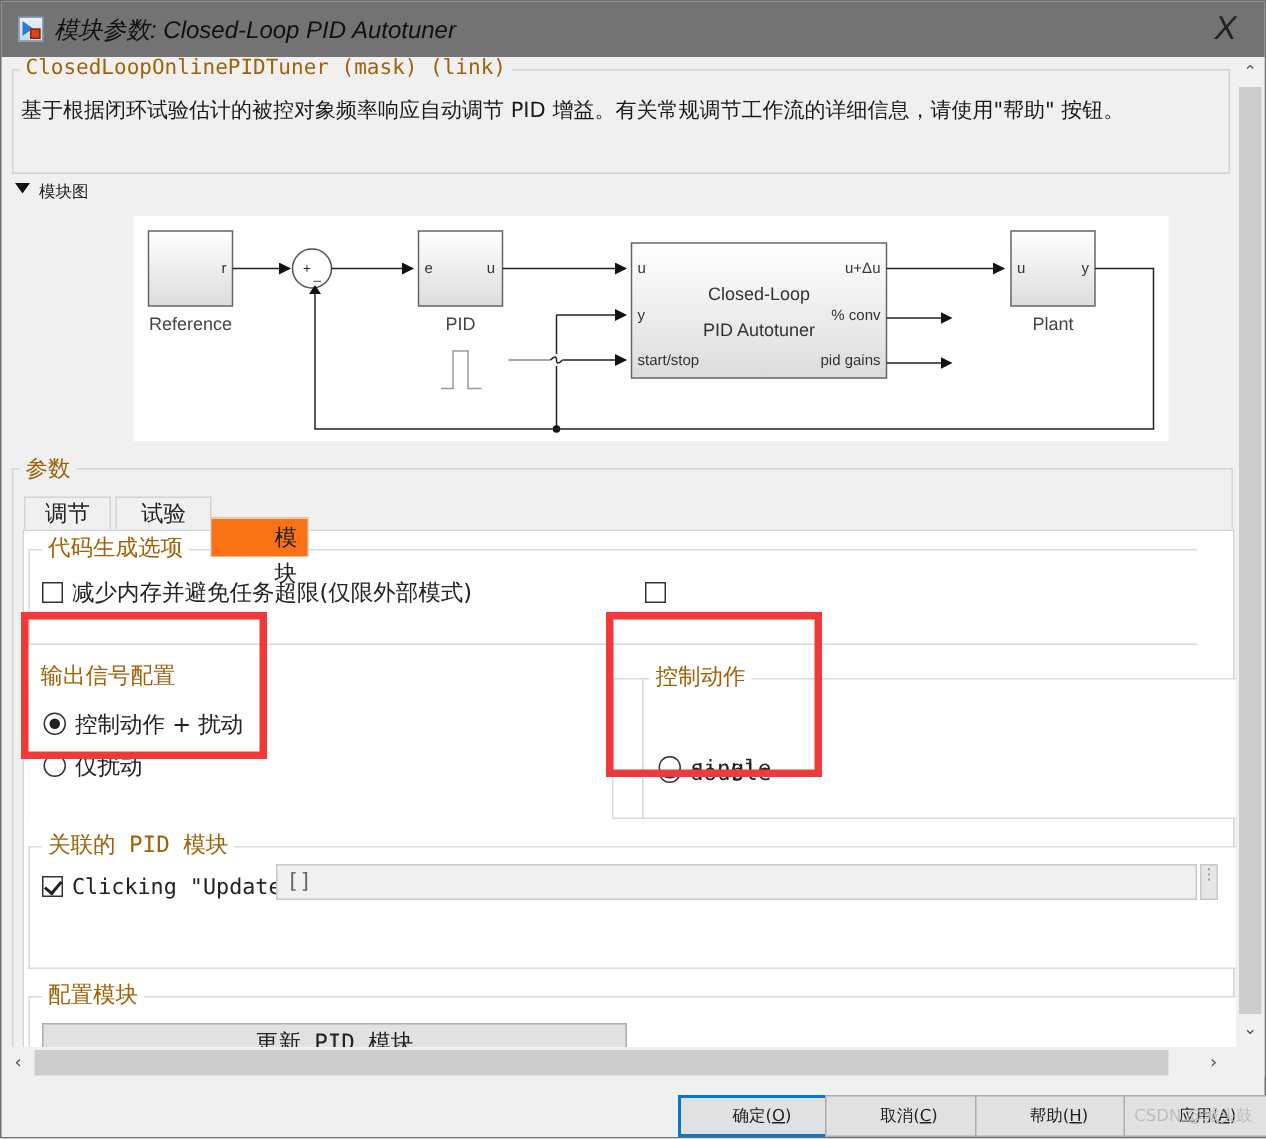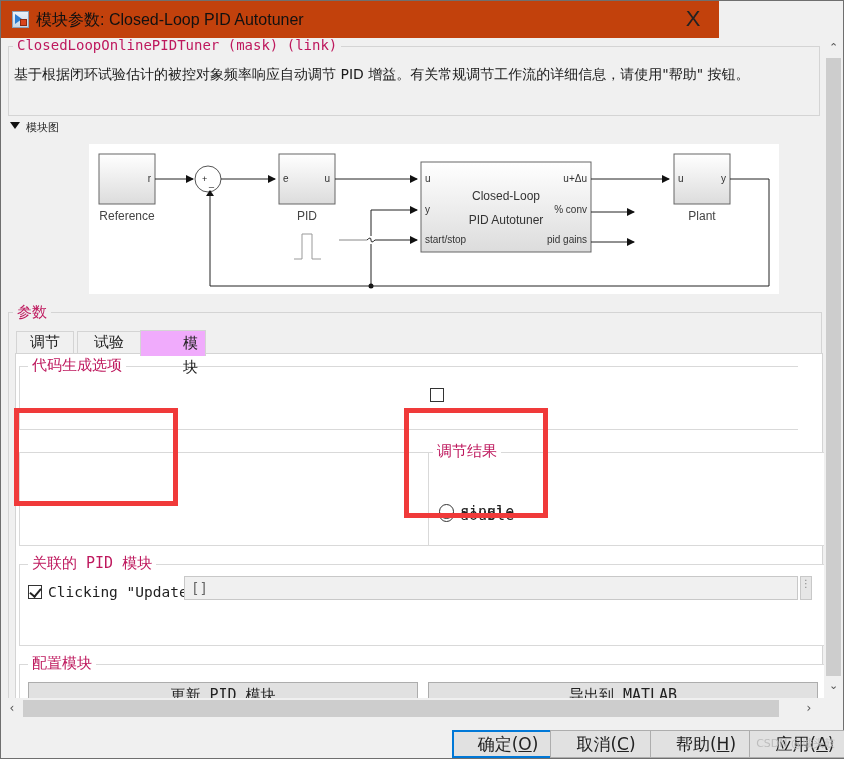--- a/index.html
+++ b/index.html
@@ -1,19 +1,19 @@
 <!DOCTYPE html>
 <html><head>
 <meta charset="utf-8">
 <style>
   * { box-sizing: border-box; margin: 0; padding: 0; }
   html, body { width: 844px; height: 759px; overflow: hidden; background: #fff; }
   body { font-family: "DejaVu Sans", sans-serif; font-size: 14px; color: #1a1a1a; position: relative; }
   .window { position: absolute; left: 0; top: 0; width: 844px; height: 759px; border: 1px solid #6f6f6f; background: #f0f0f0; }
-  .titlebar { position: absolute; left: 0; top: 0; width: 718px; height: 37px; background: #c2410c; }
+  .titlebar { position: absolute; left: 0; top: 0; width: 842px; height: 37px; background: #737373; font-style: italic; }
   .app-icon { position: absolute; left: 11px; top: 10px; width: 17px; height: 17px; border: 1px solid #8aa0b8; background: linear-gradient(#e9f0f8, #c8d6e6); }
   .app-icon .tri { position: absolute; left: 2px; top: 2px; width: 0; height: 0; border-top: 5px solid transparent; border-bottom: 5px solid transparent; border-left: 7px solid #2a7bd0; }
   .app-icon .sq { position: absolute; right: 1px; bottom: 1px; width: 7px; height: 7px; background: #d9441c; border: 1px solid #8a2a10; }
   .title-text { position: absolute; left: 35px; top: 9px; font-family: "Liberation Sans", sans-serif; font-size: 16px; color: #111; }
   .close-btn { position: absolute; right: 12px; top: 4px; width: 28px; height: 28px; font-family: "Liberation Sans", sans-serif; font-size: 22px; line-height: 28px; text-align: center; color: #222; font-weight: 300; }
 
   .scroll-area { position: absolute; left: 1px; top: 37px; width: 822px; height: 660px; overflow: hidden; background: #f0f0f0; }
   .vscroll { position: absolute; left: 823px; top: 37px; width: 19px; height: 660px; background: #f0f0f0; }
   .vscroll .up, .vscroll .down { position: absolute; left: 0; width: 19px; height: 20px; font-size: 11px; color: #555; text-align: center; line-height: 20px; }
   .vscroll .up { top: 0; }
@@ -21,58 +21,58 @@
   .vscroll .thumb { position: absolute; left: 2px; top: 20px; width: 15px; height: 618px; background: #cdcdcd; }
   .hscroll { position: absolute; left: 1px; top: 697px; width: 841px; height: 20px; background: #f0f0f0; }
   .hscroll .left, .hscroll .right { position: absolute; top: 0; width: 20px; height: 20px; font-size: 12px; color: #555; text-align: center; line-height: 20px; }
   .hscroll .left { left: 0; }
   .hscroll .right { right: 24px; }
   .hscroll .thumb { position: absolute; left: 21px; top: 2px; width: 756px; height: 17px; background: #cdcdcd; }
 
   .mono { font-family: "DejaVu Sans Mono", monospace; }
 
   .fieldset { position: absolute; border: 1px solid #d4d4d4; }
-  .legend { position: absolute; background: inherit; padding: 0 4px; font-size: 15px; color: #be185d; }
+  .legend { position: absolute; background: inherit; padding: 0 4px; font-size: 15px; color: #a16207; }
 
   .desc-box { left: 6px; top: 8px; width: 812px; height: 70px; }
   .desc-box .legend { left: 4px; top: -10px; background: #f0f0f0; font-size: 14px; }
   .desc-text { position: absolute; left: 5px; top: 18px; width: 800px; font-size: 14px; line-height: 19px; color: #1a1a1a; }
 
   .blk-toggle { position: absolute; left: 8px; top: 82px; font-size: 11px; color: #222; }
   .blk-toggle .caret { display: inline-block; width: 0; height: 0; border-left: 5px solid transparent; border-right: 5px solid transparent; border-top: 7px solid #111; margin-right: 6px; vertical-align: 2px; }
 
   .diagram { position: absolute; left: 87px; top: 106px; width: 690px; height: 150px; background: #fff; }
   .diagram svg { width: 690px; height: 150px; }
 
   .params-box { left: 6px; top: 274px; width: 814px; height: 390px; border-color: #d4d4d4; }
   .params-box .legend { left: 4px; top: -10px; background: #f0f0f0; }
   .tabs { position: absolute; left: 14px; top: 291px; height: 24px; }
   .tab { position: absolute; top: 2px; height: 23px; border: 1px solid #d4d4d4; border-bottom: none; background: #f0f0f0; font-size: 15px; text-align: center; line-height: 21px; color: #222; }
-  .tab.active { top: 1px; height: 26px; background: #f0abfc; z-index: 3; line-height: 24px; padding-left: 35px; }
+  .tab.active { top: 16px; height: 26px; background: #f97316; z-index: 3; line-height: 24px; padding-left: 35px; }
   .tab-panel { position: absolute; left: 13px; top: 315px; width: 808px; height: 350px; background: #fff; border: 1px solid #d4d4d4; }
 
   .sub { position: absolute; border: 1px solid #d9d9d9; background: #fff; }
   .sub .legend { top: -11px; left: 8px; background: #fff; font-size: 15px; }
 
   .cb { display: inline-block; width: 14px; height: 14px; border: 1px solid #333; background: #fff; vertical-align: -2px; position: relative; }
   .cb.checked::after { content: ""; position: absolute; left: 3px; top: 0px; width: 5px; height: 9px; border: solid #222; border-width: 0 2px 2px 0; transform: rotate(40deg); }
   .rb { display: inline-block; width: 15px; height: 15px; border: 1px solid #333; border-radius: 50%; background: #fff; vertical-align: -2px; position: relative; }
   .rb.on::after { content: ""; position: absolute; left: 3px; top: 3px; width: 7px; height: 7px; border-radius: 50%; background: #222; }
 
   .row-item { position: absolute; font-size: 15px; color: #222; white-space: nowrap; }
   .row-item .lbl { margin-left: 6px; }
 
   .highlight { position: absolute; border: 5px solid #f03a3a; z-index: 10; pointer-events: none; }
 
   .path-input { position: absolute; left: 168px; top: 222px; width: 614px; height: 24px; border: 1px solid #c8c8c8; background: #f0f0f0; font-size: 14px; color: #666; padding: 3px 6px; }
   .path-menu { position: absolute; left: 784px; top: 222px; width: 12px; height: 24px; border: 1px solid #c8c8c8; background: #e6e6e6; color: #888; font-size: 10px; text-align: center; line-height: 8px; padding-top: 3px; }
 
   .act-btn { position: absolute; height: 26px; border: 1px solid #adadad; background: #e1e1e1; font-size: 15px; text-align: center; line-height: 24px; color: #222; }
 
-  .footer-btn { position: absolute; top: 729px; width: 112px; height: 28px; border: 1px solid #adadad; background: #e1e1e1; font-size: 17px; text-align: center; line-height: 26px; color: #222; }
+  .footer-btn { position: absolute; top: 729px; width: 112px; height: 28px; border: 1px solid #adadad; background: #e1e1e1; font-size: 11px; text-align: center; line-height: 26px; color: #222; }
   .footer-btn.default { border: 2px solid #0078d7; line-height: 24px; }
   .footer-btn u { text-decoration: underline; }
   .watermark { position: absolute; right: 8px; top: 735px; font-size: 11px; color: #bdbdbd; }
 </style>
 </head>
 <body>
 
 <div class="window">
 
   <div class="titlebar">
@@ -163,30 +163,42 @@
     <div class="tabs">
       <div class="tab" style="left:0;width:58px;">调节</div>
       <div class="tab" style="left:61px;width:64px;">试验</div>
       <div class="tab active" style="left:124px;width:66px;">模块</div>
     </div>
 
     <div class="tab-panel">
 
       <div class="sub" style="left:3px;top:12px;width:779px;height:64px;border-right:none;">
         <div class="legend">代码生成选项</div>
+        <div class="row-item" style="left:8px;top:19px;">
+          <span class="cb"></span><span class="lbl">减少内存并避免任务超限(仅限外部模式)</span>
+        </div>
         <div class="row-item mono" style="left:410px;top:19px;">
           <span class="cb"></span>
         </div>
       </div>
 
       <div class="sub" style="left:3px;top:98px;width:805px;height:94px;border-right:none;"></div>
 
+      <div class="sub" style="left:3px;top:98px;width:390px;height:94px;border-top:none;border-bottom:none;border-left:none;">
+        <div class="legend" style="left:4px;">输出信号配置</div>
+        <div class="row-item" style="left:10px;top:22px;">
+          <span class="rb on"></span><span class="lbl">控制动作 + 扰动</span>
+        </div>
+        <div class="row-item" style="left:10px;top:50px;">
+          <span class="rb"></span><span class="lbl">仅扰动</span>
+        </div>
+      </div>
 
       <div class="sub" style="left:412px;top:98px;width:396px;height:94px;border-right:none;">
-        <div class="legend" style="left:4px;">调节结果</div>
+        <div class="legend" style="left:4px;">控制动作</div>
         <div class="row-item mono" style="left:10px;top:22px;margin-top:31px;">
           <span class="rb on"></span><span class="lbl">double</span>
         </div>
         <div class="row-item mono" style="left:10px;top:50px;">
           <span class="rb"></span><span class="lbl">single</span>
         </div>
       </div>
 
       <div class="sub" style="left:3px;top:210px;width:805px;height:82px;border-right:none;">
         <div class="legend mono" style="font-family:'DejaVu Sans Mono',monospace;">关联的 PID 模块</div>
@@ -194,21 +206,20 @@
           <span class="cb checked"></span><span class="lbl">Clicking "Update PID Block" writes tuned gains to the PID block connected to "u" port</span>
         </div>
       </div>
       <div class="path-input mono">[]</div>
       <div class="path-menu">⋮</div>
 
       <div class="sub" style="left:3px;top:310px;width:805px;height:60px;border-right:none;">
         <div class="legend">配置模块</div>
       </div>
       <div class="act-btn mono" style="left:12px;top:328px;width:390px;text-align:center;">更新 PID 模块</div>
-      <div class="act-btn mono" style="left:412px;top:328px;width:390px;">导出到 MATLAB</div>
     </div>
 
     <div class="highlight" style="left:12px;top:370px;width:164px;height:98px;"></div>
     <div class="highlight" style="left:402px;top:370px;width:144px;height:110px;"></div>
   </div>
 
   <div class="vscroll">
     <div class="up">⌃</div>
     <div class="thumb"></div>
     <div class="down">⌄</div>

